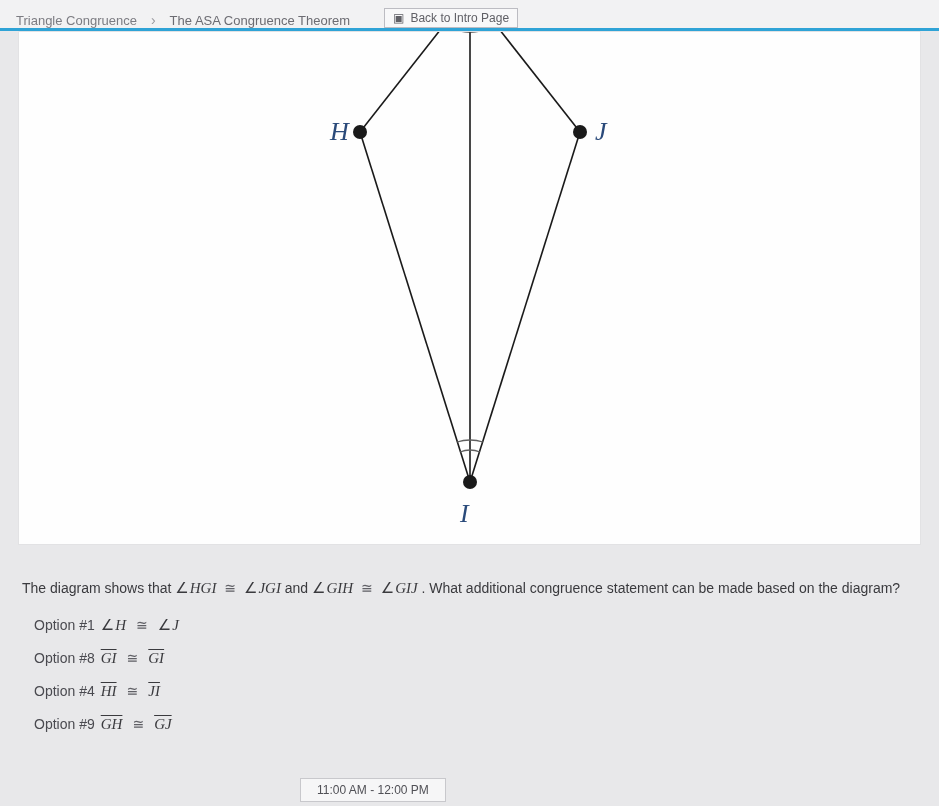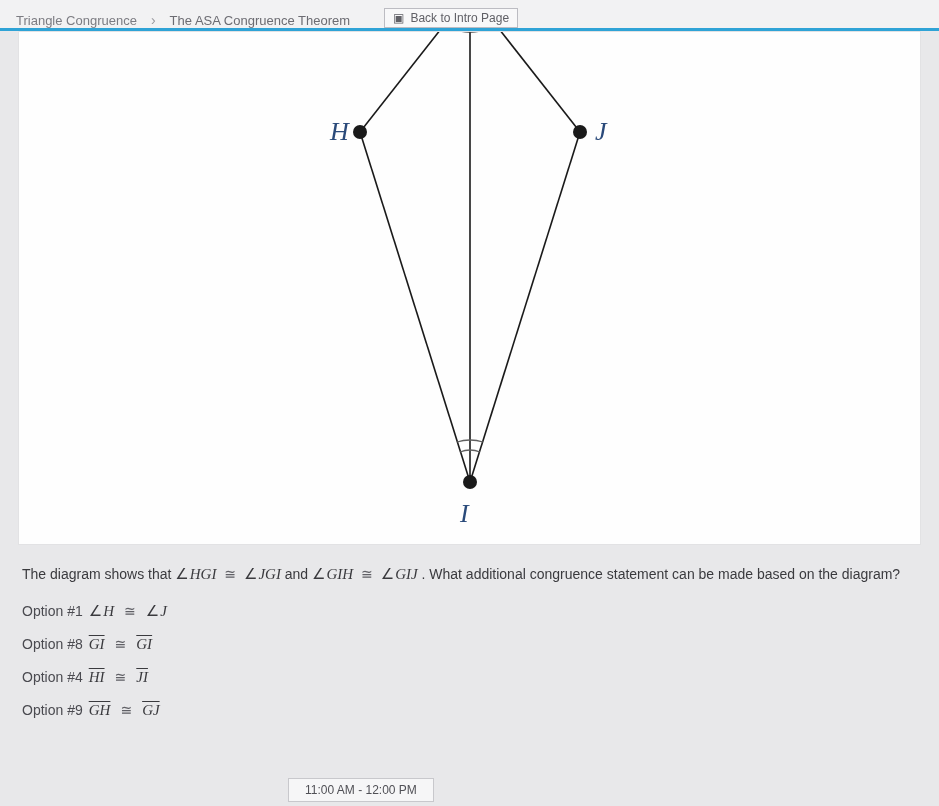--- a/index.html
+++ b/index.html
@@ -52,33 +52,34 @@
   }
   .diagram {
     display: block;
     margin: 0 auto;
   }
   .question-block {
     padding: 18px 4px 8px 4px;
     color: #3a3a3e;
     font-size: 14px;
     line-height: 1.5;
+    margin-top: 14px;
   }
   .options {
     padding: 0 4px;
   }
   .opt {
     padding: 8px 0;
     font-size: 14px;
     color: #3a3a3e;
     display: flex;
     align-items: center;
     gap: 6px;
   }
-  .opt-label { color: #4a4a50; }
+  .opt-label { color: #4a4a50; margin-left: 12px; }
   .math {
     font-family: 'Times New Roman', serif;
     font-style: italic;
     font-size: 15px;
   }
   .overline {
     text-decoration: overline;
     text-decoration-thickness: 1px;
     font-style: italic;
   }
@@ -89,21 +90,21 @@
   }
   .cong {
     font-style: normal;
     font-family: Arial, sans-serif;
     margin: 0 4px;
     color: #606066;
   }
   .footer-time {
     position: absolute;
     bottom: 4px;
-    left: 288px;
+    left: 300px;
     border: 1px solid #c8c8cc;
     background: #f6f6f7;
     padding: 4px 16px;
     font-size: 12px;
     color: #505056;
   }
   .pt-label {
     font-family: 'Times New Roman', serif;
     font-style: italic;
     font-size: 26px;

